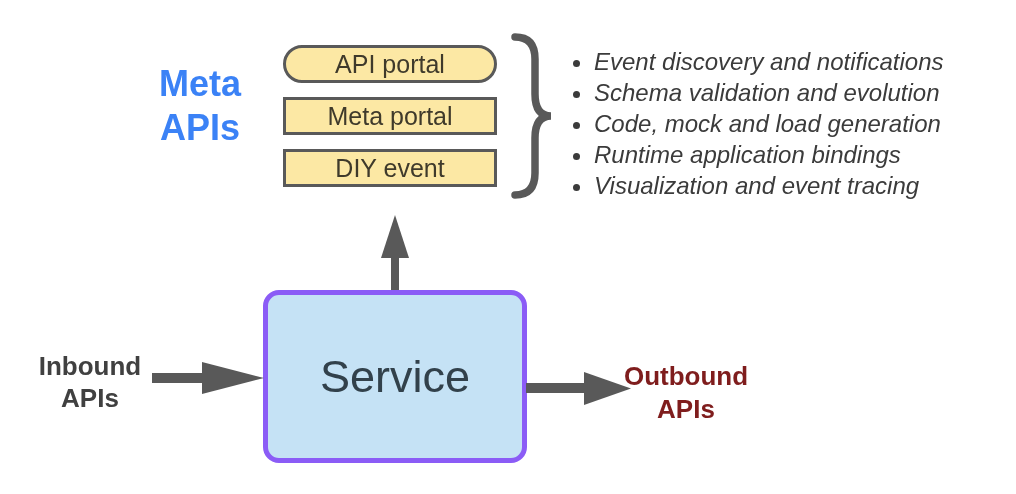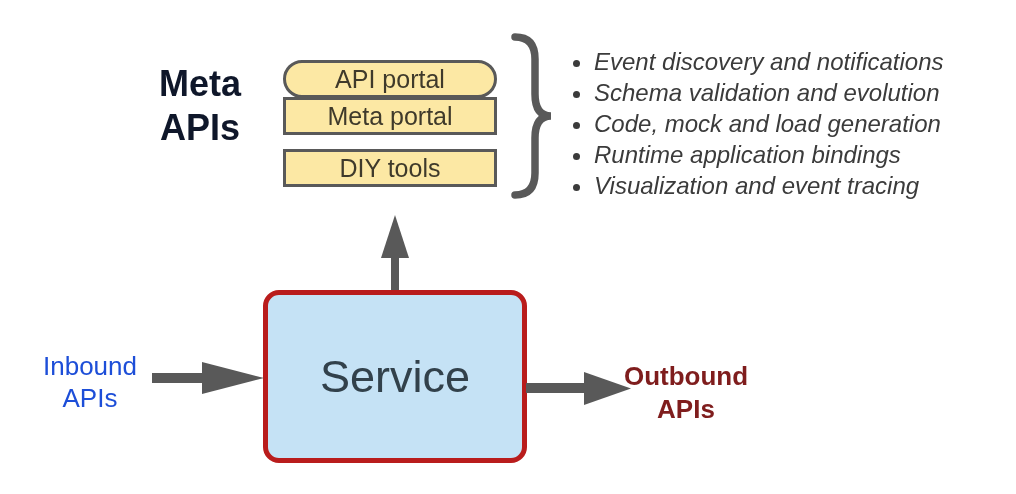--- a/index.html
+++ b/index.html
@@ -9,63 +9,63 @@
     height: 494px;
     background: #ffffff;
     font-family: "Liberation Sans", sans-serif;
     overflow: hidden;
   }
   .meta-label {
     position: absolute;
     left: 140px; top: 62px; width: 120px;
     text-align: center;
     font-size: 36px; font-weight: 700; line-height: 44px;
-    color: #0f172a;
+    color: #3b82f6;
   }
   .portal-box {
     position: absolute;
     left: 283px; width: 208px; height: 32px;
     background: #FCE8A4;
     border: 3px solid #595959;
     display: flex; align-items: center; justify-content: center;
     font-size: 25px; color: #3F3A2B;
   }
-  .portal-box.b1 { top: 60px; border-radius: 19px; }
+  .portal-box.b1 { top: 45px; border-radius: 19px; }
   .portal-box.b2 { top: 97px; }
   .portal-box.b3 { top: 149px; }
   .brace { position: absolute; left: 509px; top: 33px; }
   .features {
     position: absolute;
     left: 570px; top: 46px; width: 430px;
     margin: 0; padding-left: 24px;
     list-style: disc outside;
     font-style: italic;
     font-size: 24px; line-height: 31px;
     color: #3B3B3B;
   }
   .features li { padding: 0; margin: 0; }
   .up-arrow { position: absolute; left: 380px; top: 215px; }
   .service-box {
     position: absolute;
     left: 263px; top: 290px; width: 254px; height: 163px;
     background: #C5E2F5;
-    border: 5px solid #b91c1c;
+    border: 5px solid #8b5cf6;
     border-radius: 16px;
     display: flex; align-items: center; justify-content: center;
     font-size: 45px; font-weight: 400;
     color: #32414B;
   }
   .inbound-arrow { position: absolute; left: 152px; top: 362px; }
   .outbound-arrow { position: absolute; left: 526px; top: 372px; }
   .inbound-label {
     position: absolute;
     left: 28px; top: 350px; width: 124px;
     text-align: center;
-    font-size: 26px; font-weight: 400; line-height: 32px;
-    color: #1d4ed8;
+    font-size: 26px; font-weight: 700; line-height: 32px;
+    color: #404040;
   }
   .outbound-label {
     position: absolute;
     left: 612px; top: 360px; width: 148px;
     text-align: center;
     font-size: 26px; font-weight: 700; line-height: 33px;
     color: #7f1d1d;
   }
 </style>
 </head>
@@ -73,21 +73,21 @@
 
 <div class="canvas">
 
   <div class="meta-label">
     <div>Meta</div>
     <div>APIs</div>
   </div>
 
   <div class="portal-box b1">API portal</div>
   <div class="portal-box b2">Meta portal</div>
-  <div class="portal-box b3">DIY tools</div>
+  <div class="portal-box b3">DIY event</div>
 
   <svg class="brace" width="46" height="166" viewBox="0 0 46 166">
     <path d="M6,4 Q26,4 26,26 L26,61 Q26,83 42,83 Q26,83 26,105 L26,140 Q26,162 6,162" fill="none" stroke="#595959" stroke-width="7.5" stroke-linecap="round"></path>
   </svg>
 
   <ul class="features">
     <li>Event discovery and notifications</li>
     <li>Schema validation and evolution</li>
     <li>Code, mock and load generation</li>
     <li>Runtime application bindings</li>

